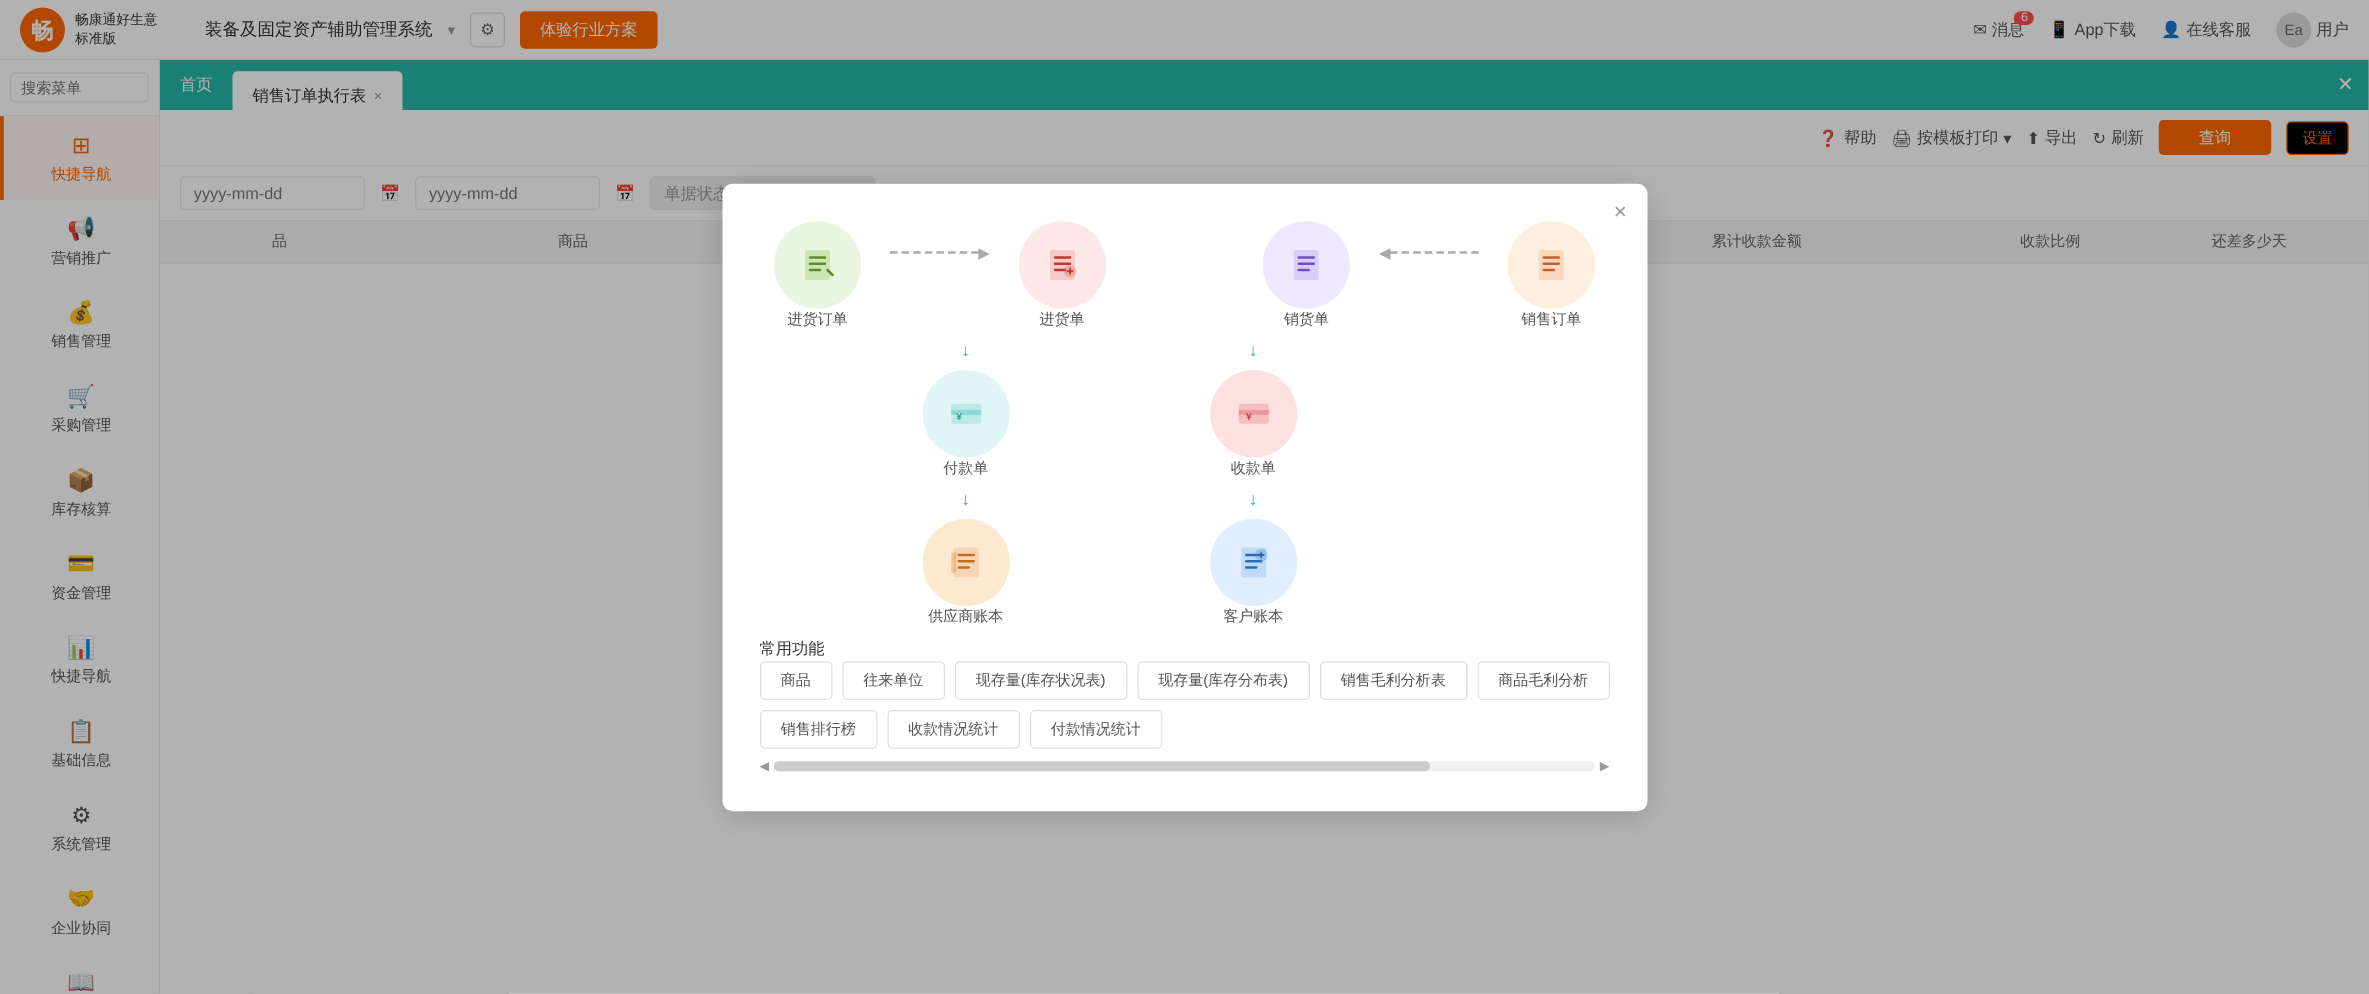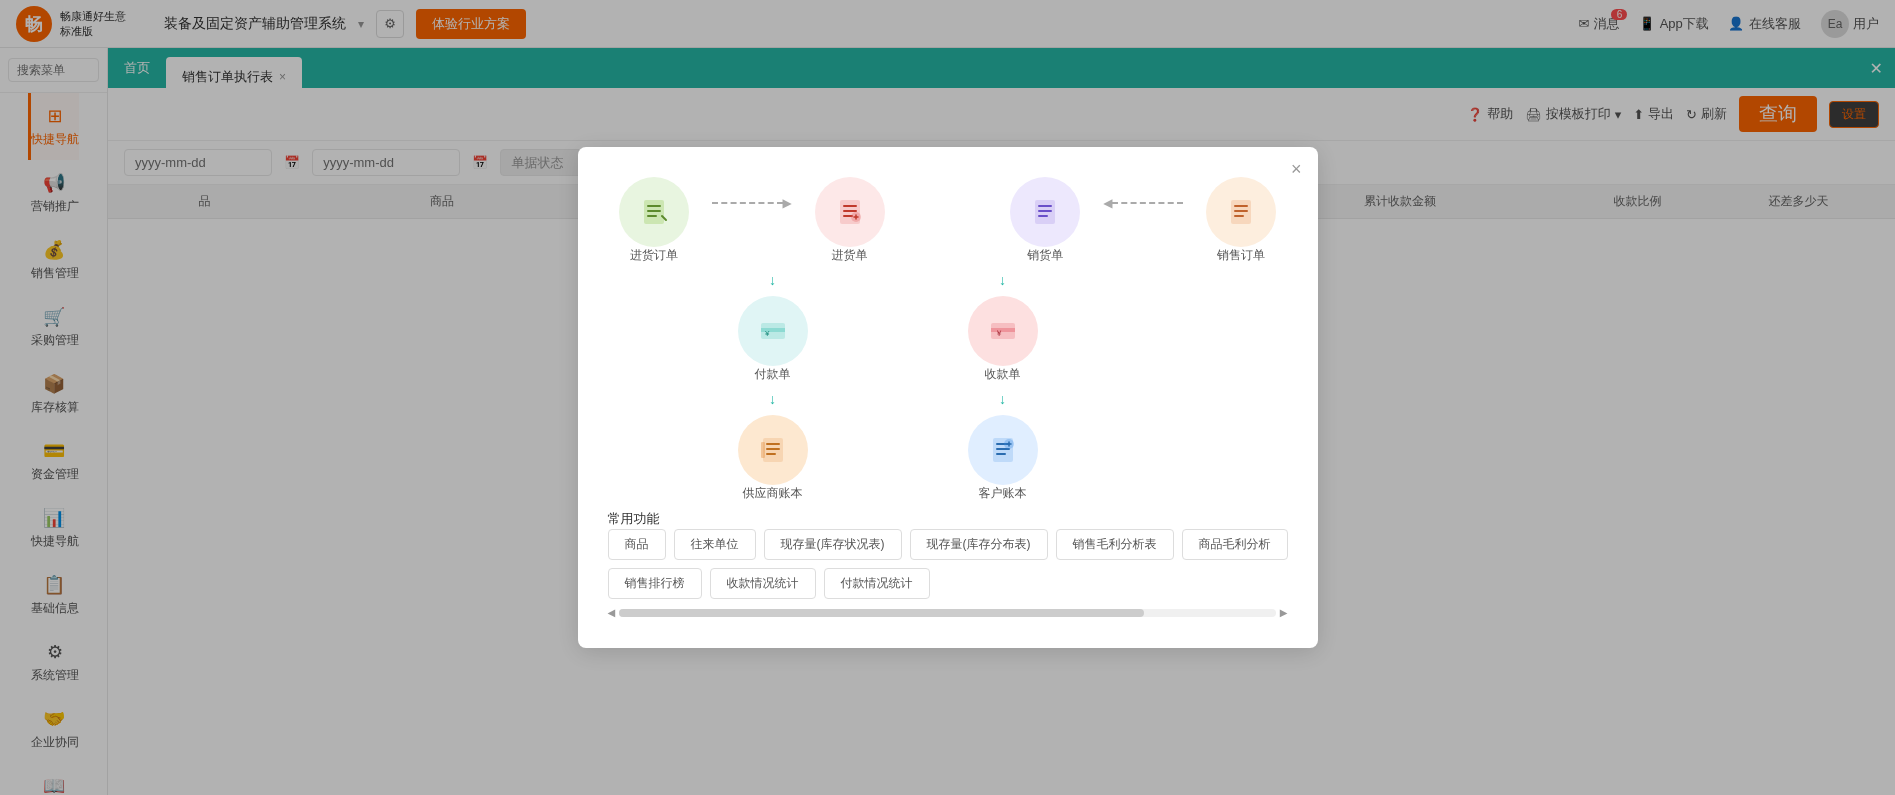--- a/index.html
+++ b/index.html
@@ -2,21 +2,21 @@
 <html><head>
   <meta charset="utf-8">
   <style>
     * { box-sizing: border-box; margin: 0; padding: 0; }
     body { font-family: 'Microsoft YaHei', Arial, sans-serif; font-size: 13px; background: #f5f5f5; overflow: hidden; }
 
     
     .app-wrapper { display: flex; flex-direction: column; height: 795px; width: 1895px; }
     .top-bar { height: 48px; background: #fff; display: flex; align-items: center; padding: 0 16px; border-bottom: 1px solid #e8e8e8; justify-content: space-between; flex-shrink: 0; }
     .main-area { display: flex; flex: 1; overflow: hidden; }
-    .sidebar { width: 108px; background: #fff; border-right: 1px solid #e8e8e8; display: flex; flex-direction: column; flex-shrink: 0; align-items: center; }
+    .sidebar { width: 128px; background: #fff; border-right: 1px solid #e8e8e8; display: flex; flex-direction: column; flex-shrink: 0; }
     .content-area { flex: 1; display: flex; flex-direction: column; overflow: hidden; }
 
     
     .top-bar-left { display: flex; align-items: center; gap: 12px; }
     .logo-area { display: flex; align-items: center; gap: 8px; width: 128px; }
     .logo-icon { width: 36px; height: 36px; background: #ff6600; border-radius: 50%; display: flex; align-items: center; justify-content: center; color: #fff; font-size: 18px; font-weight: bold; }
     .logo-text { font-size: 11px; color: #333; line-height: 1.3; }
     .system-title { color: #333; font-size: 14px; margin-left: 8px; }
     .dropdown-arrow { color: #999; font-size: 12px; }
     .settings-btn { width: 28px; height: 28px; border: 1px solid #ddd; border-radius: 4px; display: flex; align-items: center; justify-content: center; cursor: pointer; color: #666; }
@@ -38,22 +38,22 @@
     
     .search-bar { padding: 10px 8px; border-bottom: 1px solid #f0f0f0; }
     .search-bar input { width: 100%; border: 1px solid #e8e8e8; border-radius: 4px; padding: 4px 8px; font-size: 12px; color: #999; }
     .sidebar-item { display: flex; flex-direction: column; align-items: center; padding: 12px 0; cursor: pointer; color: #555; font-size: 12px; gap: 4px; border-left: 3px solid transparent; }
     .sidebar-item.active { color: #ff6600; border-left-color: #ff6600; background: #fff8f5; }
     .sidebar-icon { font-size: 18px; }
 
     
     .content-toolbar { background: #fff; padding: 8px 16px; display: flex; align-items: center; justify-content: flex-end; gap: 12px; border-bottom: 1px solid #f0f0f0; flex-shrink: 0; }
     .toolbar-btn { display: flex; align-items: center; gap: 4px; color: #555; font-size: 13px; cursor: pointer; }
-    .query-btn { background: #ff6600; color: #fff; border: none; padding: 5px 20px; border-radius: 4px; cursor: pointer; font-size: 19px; }
-    .set-btn { background: #404040; color: #ff6600; border: 1px solid #ff6600; padding: 4px 12px; border-radius: 4px; cursor: pointer; font-size: 12px; }
+    .query-btn { background: #ff6600; color: #fff; border: none; padding: 5px 32px; border-radius: 4px; cursor: pointer; font-size: 13px; }
+    .set-btn { background: #000000; color: #ff6600; border: 1px solid #ff6600; padding: 4px 12px; border-radius: 4px; cursor: pointer; font-size: 12px; }
 
     
     .filter-row { background: #fff; padding: 8px 16px; display: flex; align-items: center; gap: 12px; border-bottom: 1px solid #f0f0f0; flex-shrink: 0; }
     .filter-input { border: 1px solid #e8e8e8; border-radius: 4px; padding: 5px 10px; font-size: 13px; color: #bbb; width: 148px; }
     .filter-select { border: 1px solid #e8e8e8; border-radius: 4px; padding: 5px 30px 5px 10px; font-size: 13px; color: #999; width: 180px; appearance: none; }
     .more-conditions { color: #26b8a6; font-size: 12px; cursor: pointer; }
 
     
     .table-header { background: #f5f5f5; display: flex; align-items: center; padding: 8px 16px; border-bottom: 1px solid #e8e8e8; flex-shrink: 0; }
     .th-cell { flex: 1; font-size: 12px; color: #666; text-align: center; padding: 0 4px; }

